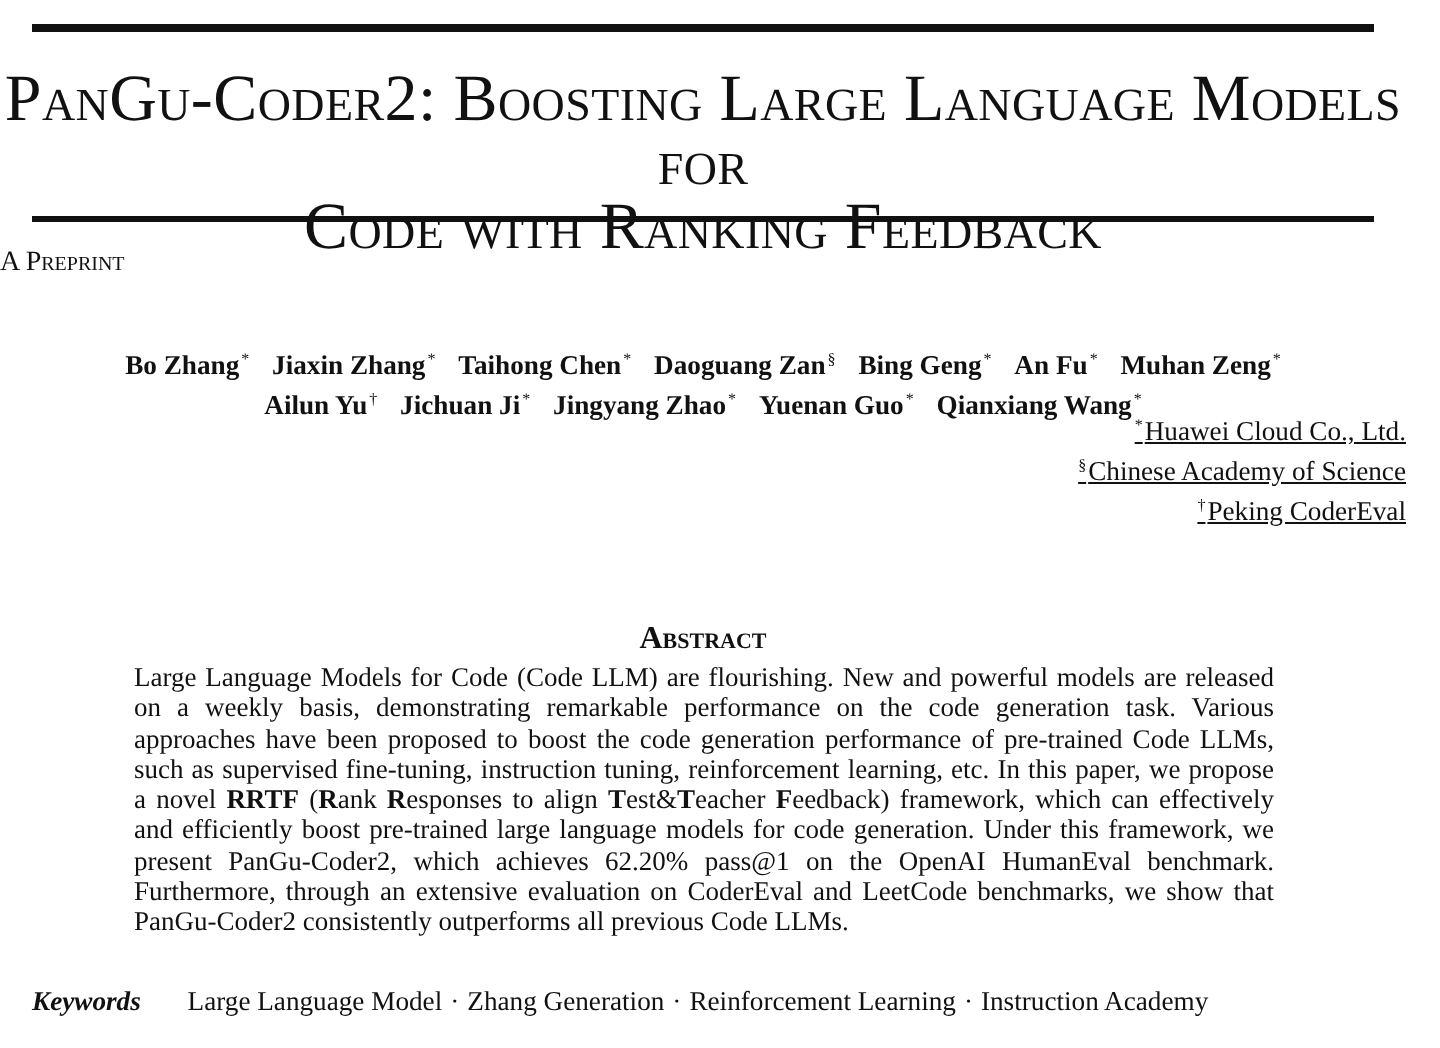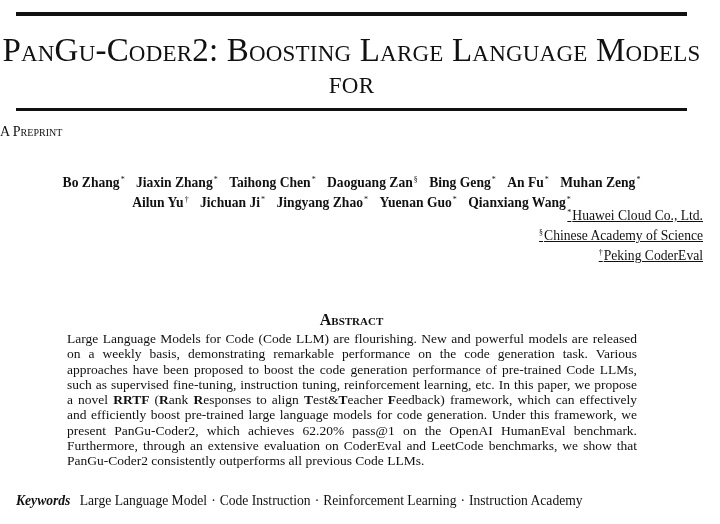--- a/index.html
+++ b/index.html
@@ -34,30 +34,31 @@
     font-variant: small-caps; font-weight: bold; font-size: 16px;
   }
   .abstract-body {
     position: absolute; left: 67px; top: 331px; width: 570px;
     font-size: 13.5px; line-height: 15.3px; text-align: justify;
   }
   .keywords {
     position: absolute; left: 16px; top: 493px; width: 690px;
     font-size: 13.6px;
   }
-  .keywords .kw-label { font-weight: bold; font-style: italic; margin-right: 6px; font-family: Liberation Serif, serif; }
+  .keywords .kw-label { font-weight: bold; font-style: italic; margin-right: 20px; font-family: Liberation Serif, serif; }
   .keywords .sep { margin: 0 4px; }
 </style>
 </head>
 <body>
 
 <div class="rule top"></div>
 
 <div class="title">
   <div>PanGu-Coder2: Boosting Large Language Models for</div>
+  <div>Code with Ranking Feedback</div>
 </div>
 
 <div class="rule bottom"></div>
 
 <div class="preprint">A Preprint</div>
 
 <div class="authors">
   <div>
     <span class="au"><span>Bo Zhang</span><sup>*</sup></span>
     <span class="au"><span>Jiaxin Zhang</span><sup>*</sup></span>
@@ -81,14 +82,14 @@
   <div><sup>§</sup><span>Chinese Academy of Science</span></div>
   <div><sup>†</sup><span>Peking CoderEval</span></div>
 </div>
 
 <div class="abstract-head">Abstract</div>
 
 <div class="abstract-body"><span>Large Language Models for Code (Code LLM) are flourishing. New and powerful models are released on a weekly basis, demonstrating remarkable performance on the code generation task.  Various approaches have been proposed to boost the code generation performance of pre-trained Code LLMs, such as supervised fine-tuning, instruction tuning, reinforcement learning, etc.  In this paper, we propose a novel </span><b>RRTF</b><span> (</span><b>R</b><span>ank </span><b>R</b><span>esponses to align </span><b>T</b><span>est&amp;</span><b>T</b><span>eacher </span><b>F</b><span>eedback)</span><span> framework, which can effectively and efficiently boost pre-trained large language models for code generation. Under this framework, we present PanGu-Coder2, which achieves 62.20% pass@1 on the OpenAI HumanEval benchmark. Furthermore, through an extensive evaluation on CoderEval and LeetCode benchmarks, we show that PanGu-Coder2 consistently outperforms all previous Code LLMs.</span></div>
 
 <div class="keywords">
   <span class="kw-label">Keywords</span>
-  <span>Large Language Model</span><span class="sep">·</span><span>Code Instruction</span><span class="sep">·</span><span>Reinforcement Learning</span><span class="sep">·</span><span>Instruction Academy</span>
+  <span>Large Language Model</span><span class="sep">·</span><span>Zhang Generation</span><span class="sep">·</span><span>Reinforcement Learning</span><span class="sep">·</span><span>Instruction Academy</span>
 </div>
 
 </body></html>

